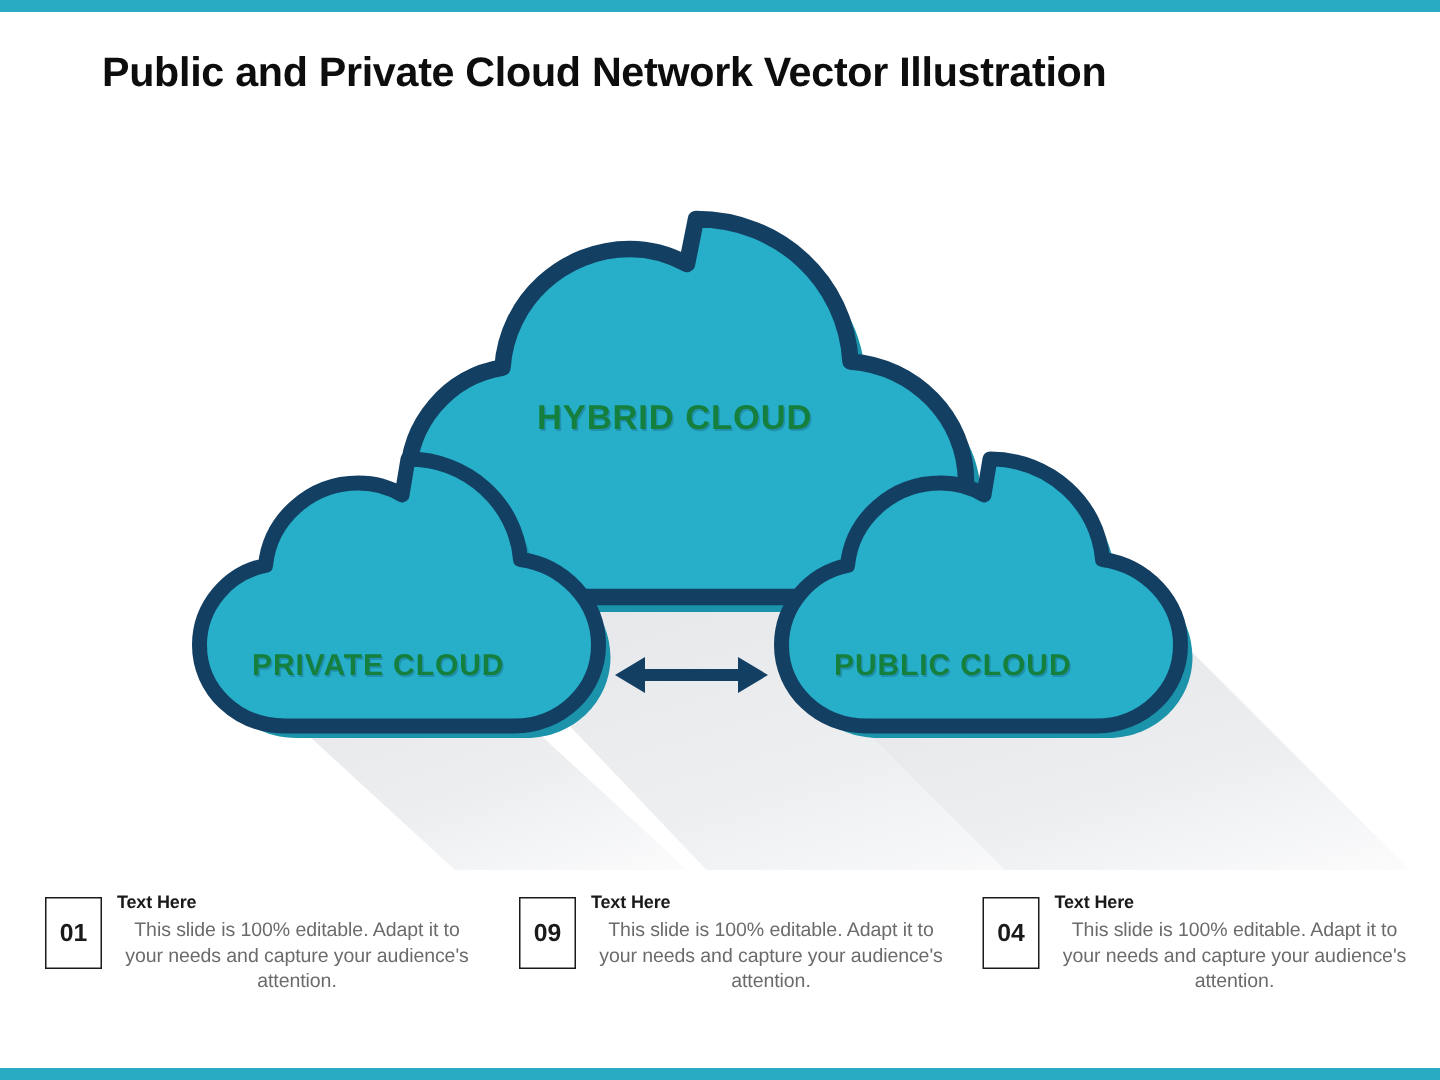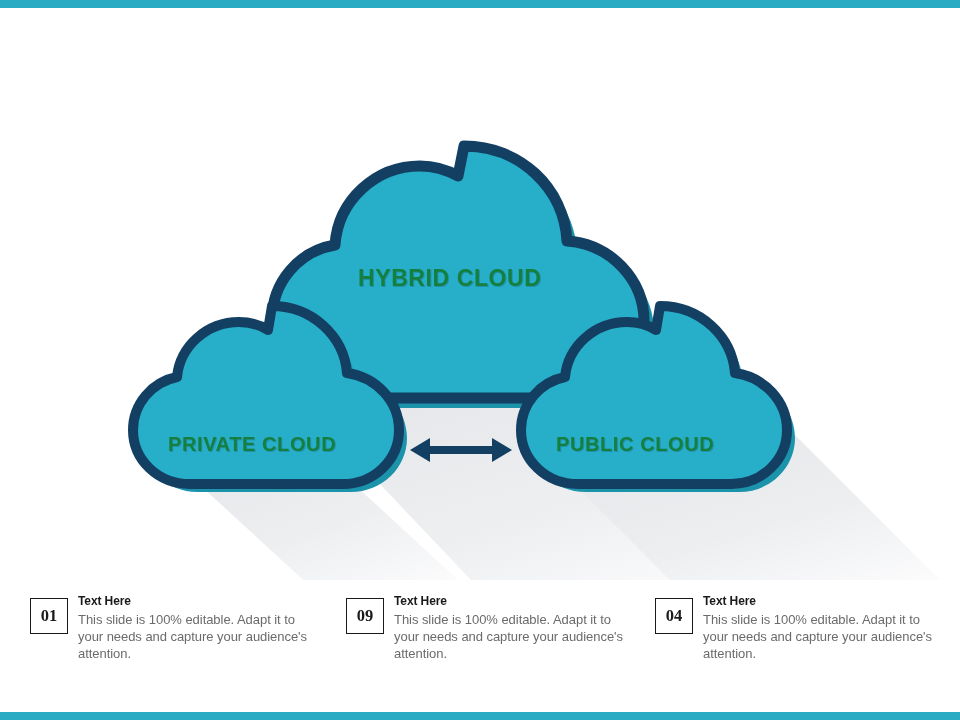--- a/index.html
+++ b/index.html
@@ -86,60 +86,61 @@
     position: absolute;
     top: 0;
     width: 300px;
     height: 96px;
   }
   .legend-num {
     position: absolute;
     left: 0;
     top: 10px;
     width: 38px;
-    height: 36px;
+    height: 48px;
     border: 1.6px solid #1a1a1a;
     box-sizing: border-box;
     font-size: 16.5px;
     font-weight: bold;
     color: #1a1a1a;
     display: flex;
     align-items: center;
     justify-content: center;
     background: transparent;
-    font-family: Liberation Serif, serif;
   }
   .legend-text {
     position: absolute;
     left: 48px;
     top: 6px;
     width: 240px;
   }
   .legend-head {
     font-size: 12px;
     font-weight: bold;
     color: #1a1a1a;
     letter-spacing: -0.1px;
     margin-bottom: 3px;
   }
   .legend-body {
     font-size: 13px;
     color: #6b6b6b;
     line-height: 17px;
     letter-spacing: -0.05px;
+    text-align: center;
   }
 </style>
 </head>
 <body>
 
 <div id="slide">
 
   <div class="accent-bar top"></div>
   <div class="accent-bar bottom"></div>
 
+  <div id="title">Public and Private Cloud Network Vector Illustration</div>
 
   <div id="stage">
 
     <svg class="long-shadow" style="left:0;top:0;" width="960" height="480" viewBox="0 0 960 480">
       <defs>
         <linearGradient id="shFade" x1="0" y1="0" x2="0.75" y2="1">
           <stop offset="0%" stop-color="#e3e5e8"></stop>
           <stop offset="62%" stop-color="#eceef0"></stop>
           <stop offset="100%" stop-color="#fbfbfc"></stop>
         </linearGradient>

